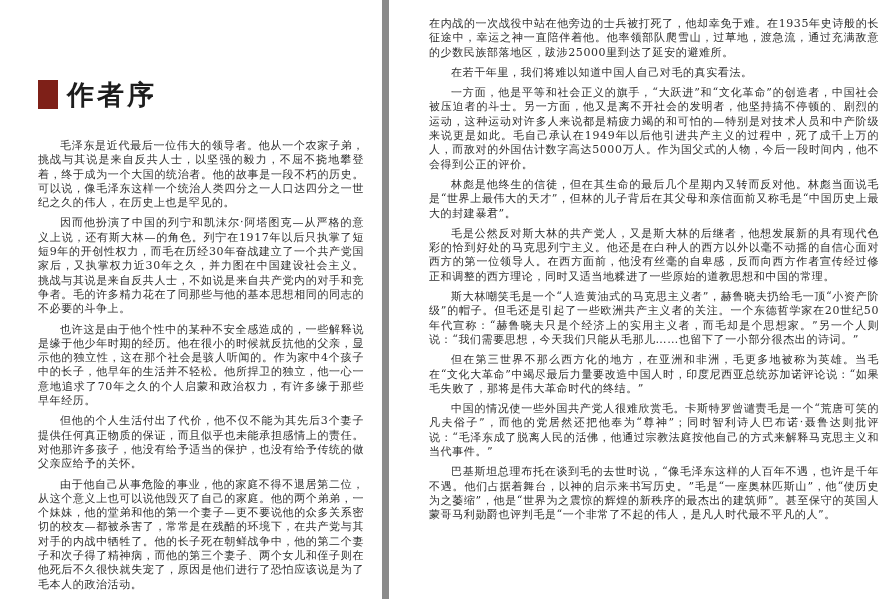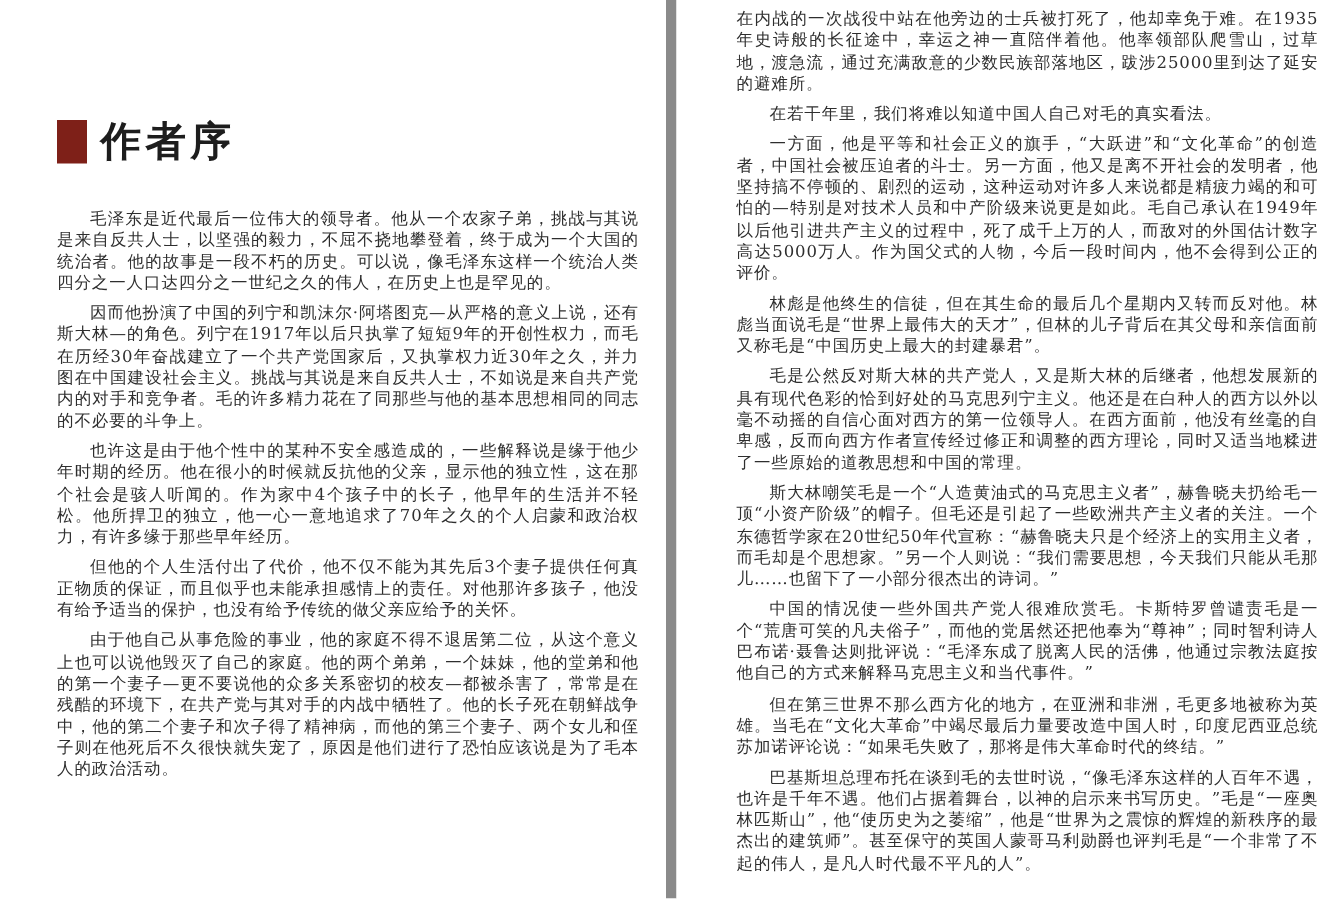--- a/index.html
+++ b/index.html
@@ -19,32 +19,32 @@
     width: 895px;
     height: 599px;
     background: #ffffff;
   }
   .page {
     box-sizing: border-box;
     background: #ffffff;
     overflow: hidden;
   }
   .page-left {
-    width: 444px;
+    width: 382px;
     padding: 80px 18px 16px 38px;
   }
   .page-divider {
     width: 7px;
     height: 599px;
     background: #8a8a8a;
     flex: 0 0 auto;
   }
   .page-right {
     flex: 1;
-    padding: 6px 16px 0 40px;
+    padding: 17px 16px 0 40px;
   }
   .section-heading {
     display: flex;
     align-items: center;
     margin: 0 0 30px 0;
   }
   .section-marker {
     width: 20px;
     height: 29px;
     background: #7e2018;
@@ -95,20 +95,20 @@
   <div class="page-divider"></div>
 
   <div class="page page-right">
     <div class="body-text">
       <p class="no-indent">在内战的一次战役中站在他旁边的士兵被打死了，他却幸免于难。在1935年史诗般的长征途中，幸运之神一直陪伴着他。他率领部队爬雪山，过草地，渡急流，通过充满敌意的少数民族部落地区，跋涉25000里到达了延安的避难所。</p>
       <p>在若干年里，我们将难以知道中国人自己对毛的真实看法。</p>
       <p>一方面，他是平等和社会正义的旗手，“大跃进”和“文化革命”的创造者，中国社会被压迫者的斗士。另一方面，他又是离不开社会的发明者，他坚持搞不停顿的、剧烈的运动，这种运动对许多人来说都是精疲力竭的和可怕的—特别是对技术人员和中产阶级来说更是如此。毛自己承认在1949年以后他引进共产主义的过程中，死了成千上万的人，而敌对的外国估计数字高达5000万人。作为国父式的人物，今后一段时间内，他不会得到公正的评价。</p>
       <p>林彪是他终生的信徒，但在其生命的最后几个星期内又转而反对他。林彪当面说毛是“世界上最伟大的天才”，但林的儿子背后在其父母和亲信面前又称毛是“中国历史上最大的封建暴君”。</p>
       <p>毛是公然反对斯大林的共产党人，又是斯大林的后继者，他想发展新的具有现代色彩的恰到好处的马克思列宁主义。他还是在白种人的西方以外以毫不动摇的自信心面对西方的第一位领导人。在西方面前，他没有丝毫的自卑感，反而向西方作者宣传经过修正和调整的西方理论，同时又适当地糅进了一些原始的道教思想和中国的常理。</p>
       <p>斯大林嘲笑毛是一个“人造黄油式的马克思主义者”，赫鲁晓夫扔给毛一顶“小资产阶级”的帽子。但毛还是引起了一些欧洲共产主义者的关注。一个东德哲学家在20世纪50年代宣称：“赫鲁晓夫只是个经济上的实用主义者，而毛却是个思想家。”另一个人则说：“我们需要思想，今天我们只能从毛那儿……也留下了一小部分很杰出的诗词。”</p>
+      <p>但在第三世界不那么西方化的地方，在亚洲和非洲，毛更多地被称为英雄。当毛在“文化大革命”中竭尽最后力量要改造中国人时，印度尼西亚总统苏加诺评论说：“如果毛失败了，那将是伟大革命时代的终结。”</p>
       <p>中国的情况使一些外国共产党人很难欣赏毛。卡斯特罗曾谴责毛是一个“荒唐可笑的凡夫俗子”，而他的党居然还把他奉为“尊神”；同时智利诗人巴布诺·聂鲁达则批评说：“毛泽东成了脱离人民的活佛，他通过宗教法庭按他自己的方式来解释马克思主义和当代事件。”</p>
-      <p>但在第三世界不那么西方化的地方，在亚洲和非洲，毛更多地被称为英雄。当毛在“文化大革命”中竭尽最后力量要改造中国人时，印度尼西亚总统苏加诺评论说：“如果毛失败了，那将是伟大革命时代的终结。”</p>
       <p>巴基斯坦总理布托在谈到毛的去世时说，“像毛泽东这样的人百年不遇，也许是千年不遇。他们占据着舞台，以神的启示来书写历史。”毛是“一座奥林匹斯山”，他“使历史为之萎缩”，他是“世界为之震惊的辉煌的新秩序的最杰出的建筑师”。甚至保守的英国人蒙哥马利勋爵也评判毛是“一个非常了不起的伟人，是凡人时代最不平凡的人”。</p>
 
     </div>
   </div>
 
 </div>
 
 </body></html>

